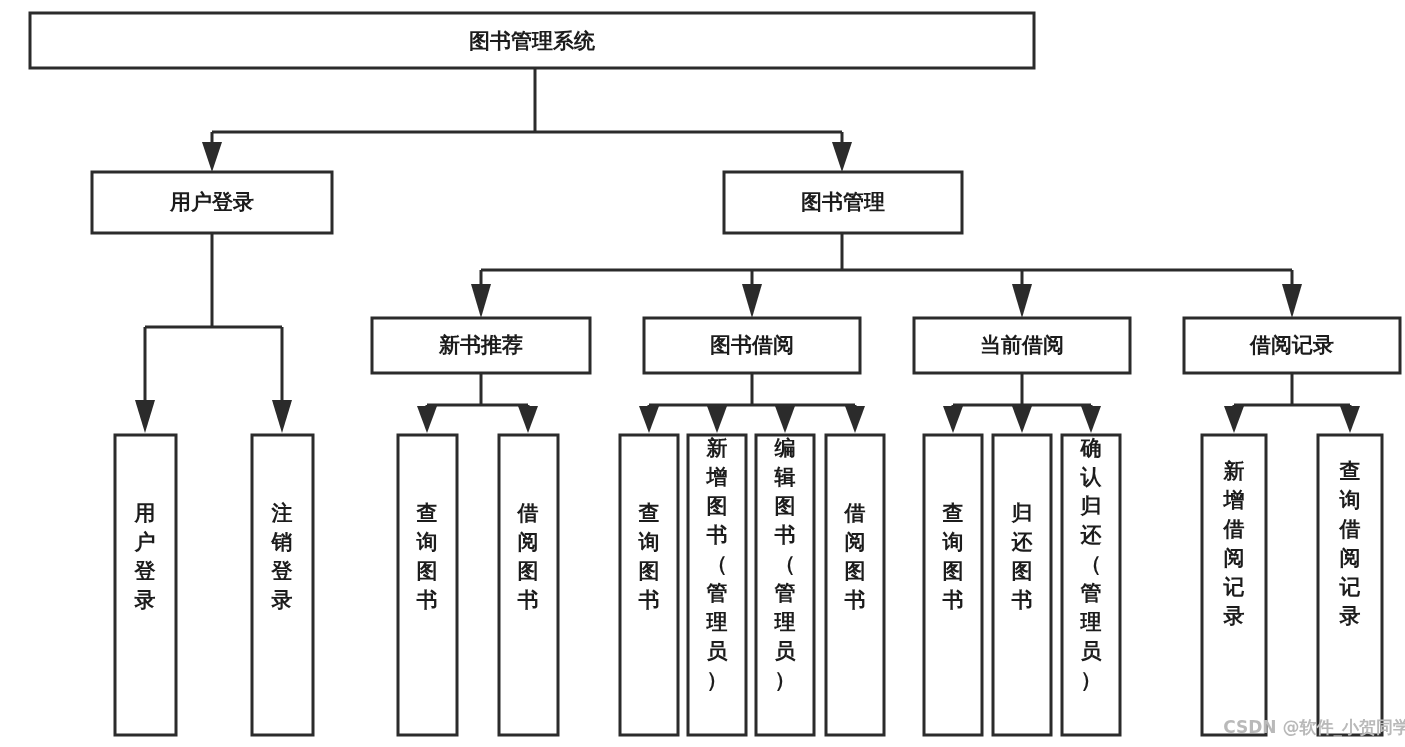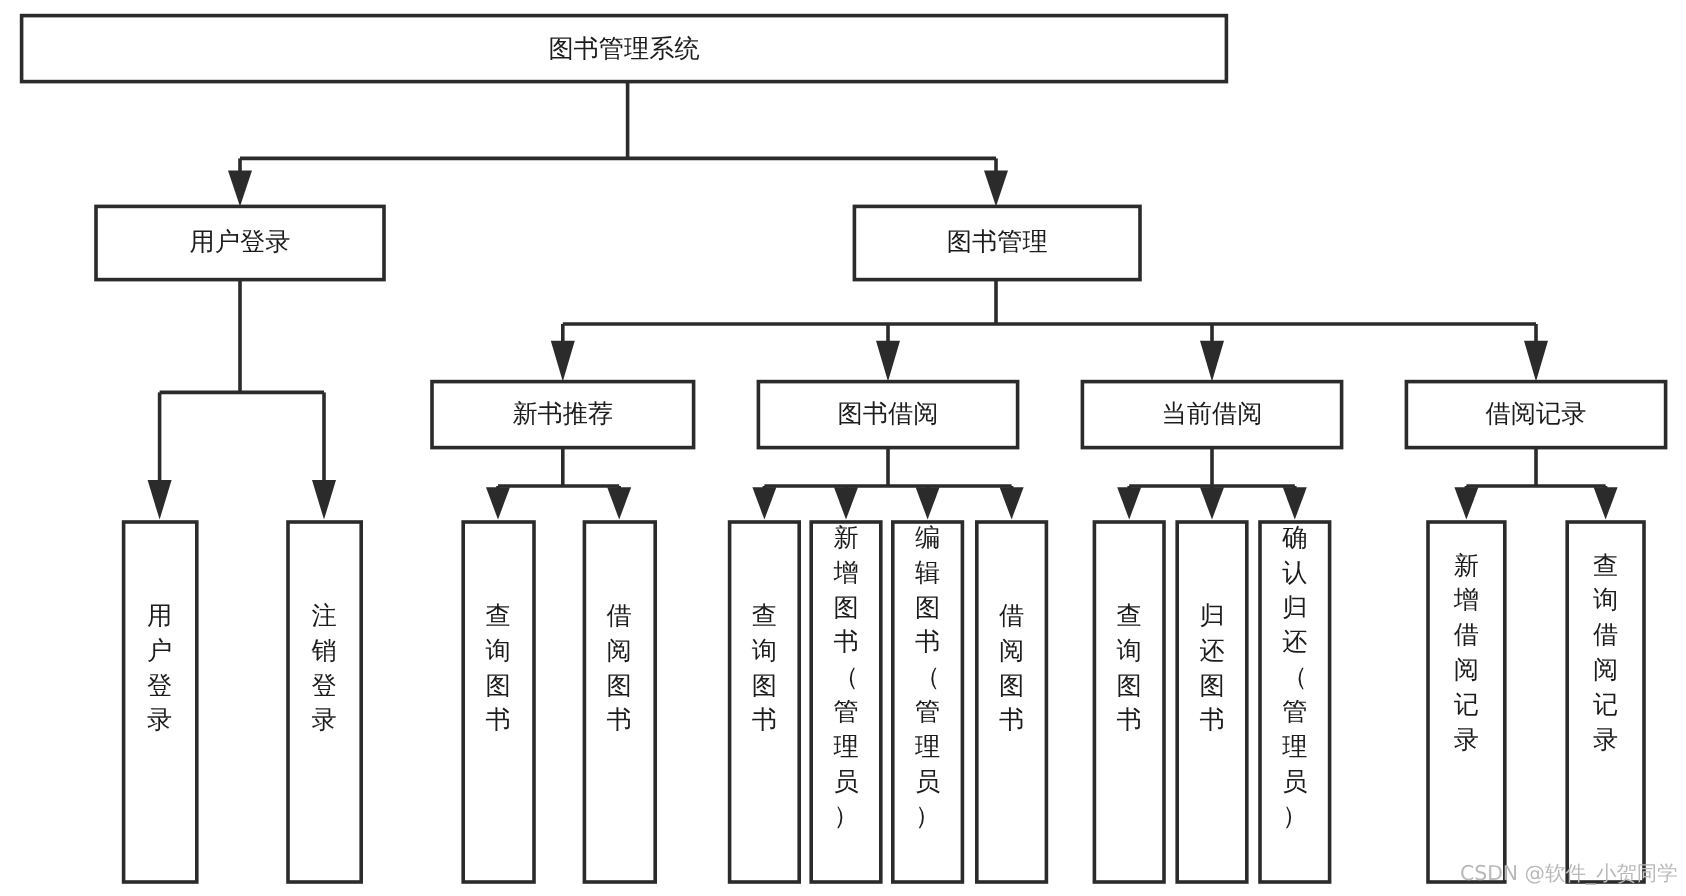--- a/index.html
+++ b/index.html
@@ -9,24 +9,25 @@
   }
   body {
     width: 1405px;
     height: 747px;
     position: relative;
     overflow: hidden;
     font-family: "DejaVu Sans", "Liberation Sans", sans-serif;
   }
   #diagram-root {
     position: absolute;
-    left: 0;
+    left: 12px;
     top: 0;
     width: 1132px;
     height: 747px;
+    font-weight: bold;
   }
   svg { display: block; }
   .node-box {
     fill: #ffffff;
     stroke: #2b2b2b;
     stroke-width: 3;
   }
   .node-label {
     fill: #1c1c1c;
     font-family: "DejaVu Sans", "Liberation Sans", sans-serif;

